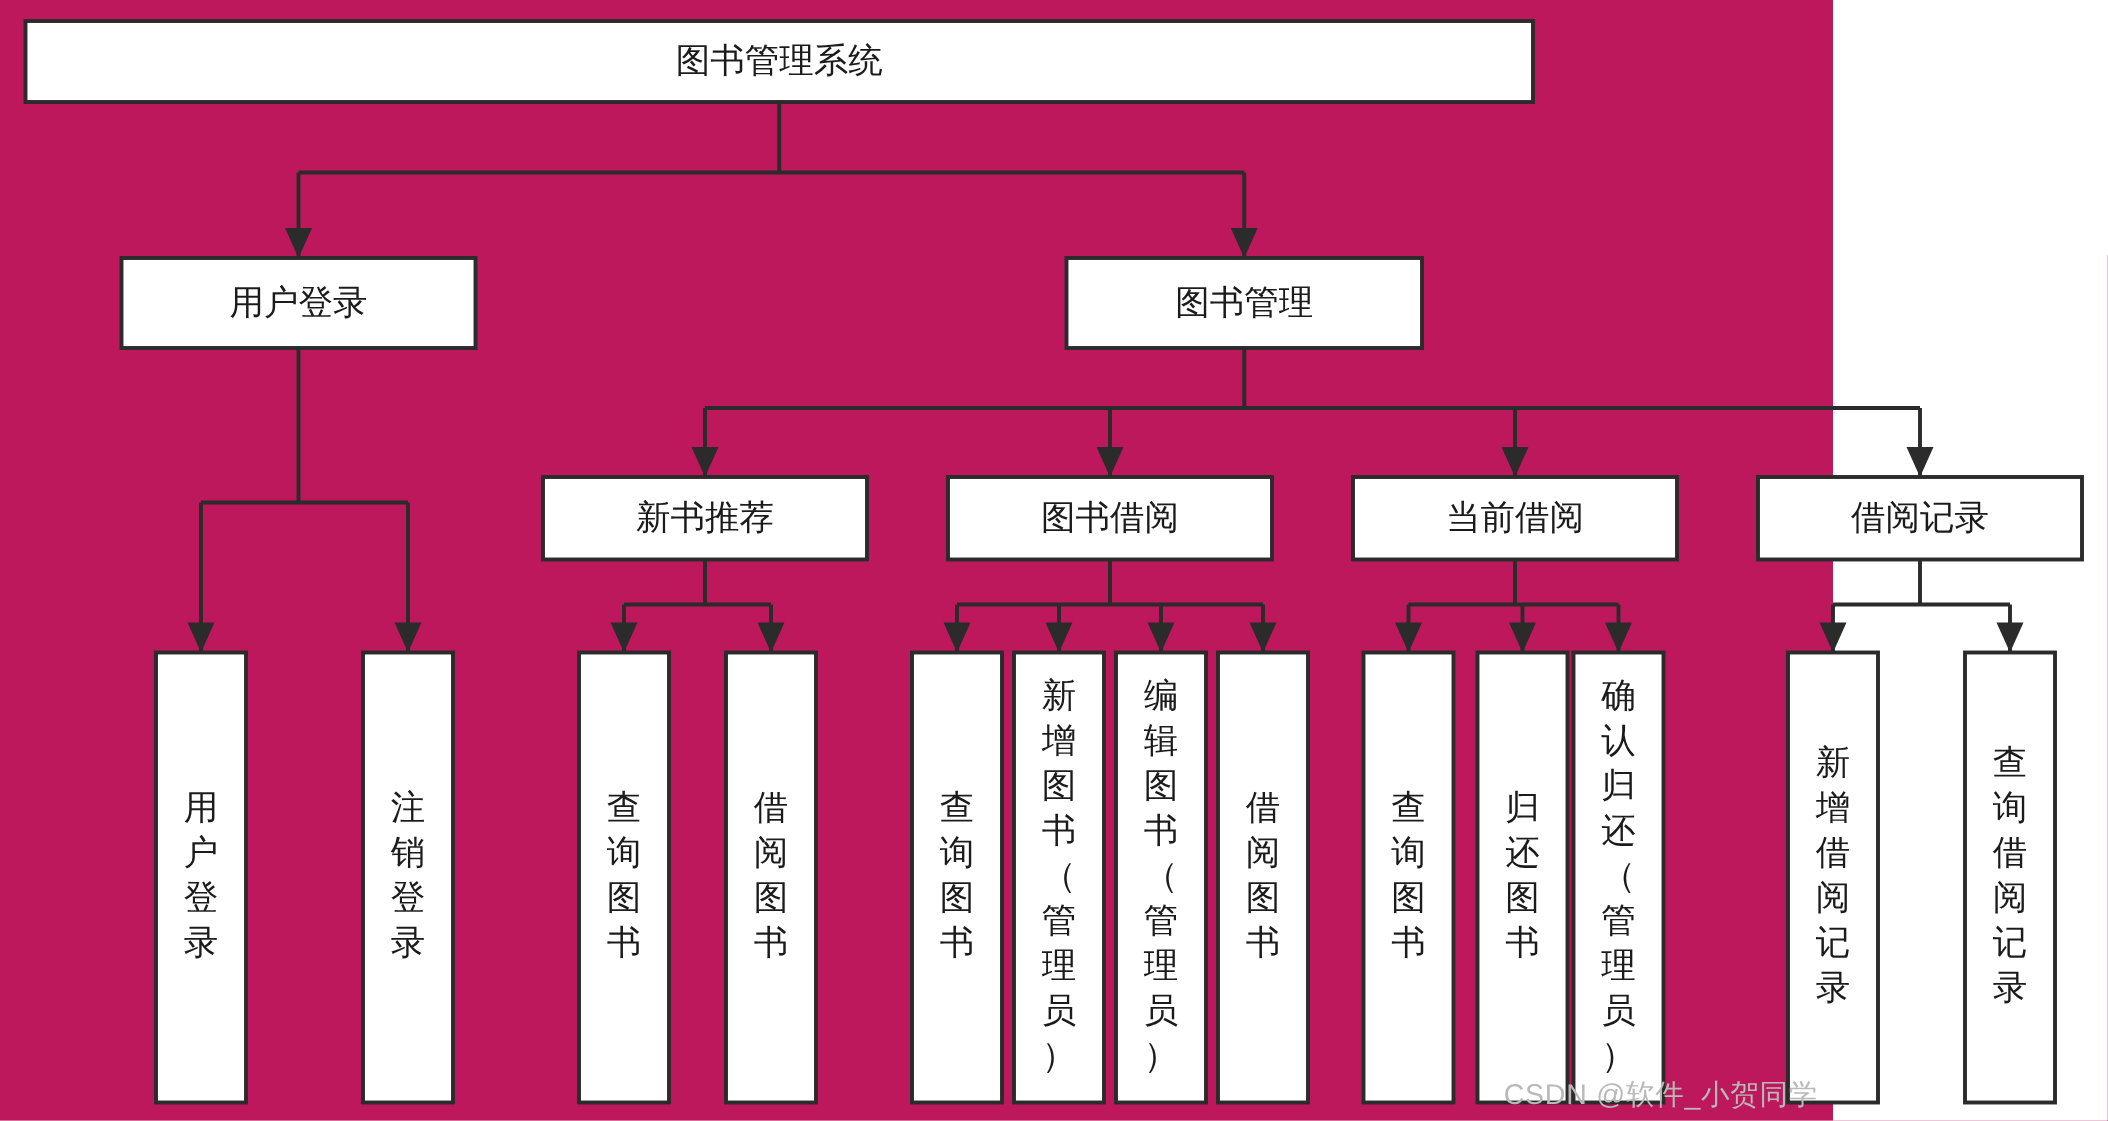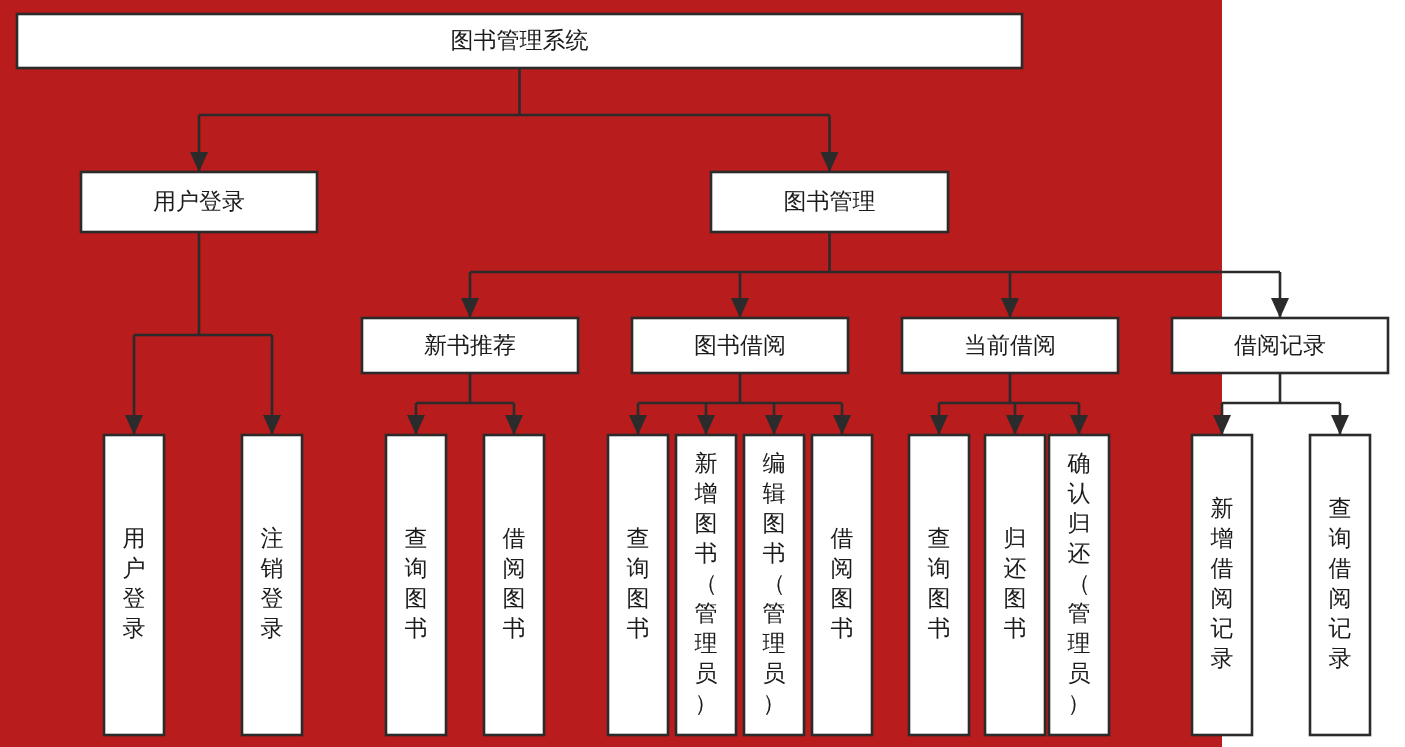--- a/index.html
+++ b/index.html
@@ -10,21 +10,21 @@
   body {
     width: 1405px;
     height: 747px;
     font-family: "Liberation Sans", "DejaVu Sans", sans-serif;
     overflow: hidden;
   }
   #diagram-root {
     position: relative;
     width: 1222px;
     height: 747px;
-    background: #b91c1c;
+    background: #be185d;
   }
   svg#tree-svg {
     position: absolute;
     left: 0;
     top: 0;
     width: 1405px;
     height: 747px;
   }
   .node-box {
     fill: #ffffff;
@@ -203,13 +203,14 @@
           <rect x="1192" y="435" width="60" height="300" class="node-box"></rect>
           <text x="1222" y="516" class="node-label-v"><tspan x="1222" dy="0">新</tspan><tspan x="1222" dy="30">增</tspan><tspan x="1222" dy="30">借</tspan><tspan x="1222" dy="30">阅</tspan><tspan x="1222" dy="30">记</tspan><tspan x="1222" dy="30">录</tspan></text>
         </g>
         <g>
           <rect x="1310" y="435" width="60" height="300" class="node-box"></rect>
           <text x="1340" y="516" class="node-label-v"><tspan x="1340" dy="0">查</tspan><tspan x="1340" dy="30">询</tspan><tspan x="1340" dy="30">借</tspan><tspan x="1340" dy="30">阅</tspan><tspan x="1340" dy="30">记</tspan><tspan x="1340" dy="30">录</tspan></text>
         </g>
       </g>
   </svg>
 
+  <div class="watermark">CSDN @软件_小贺同学</div>
 </div>
 
 </body></html>

